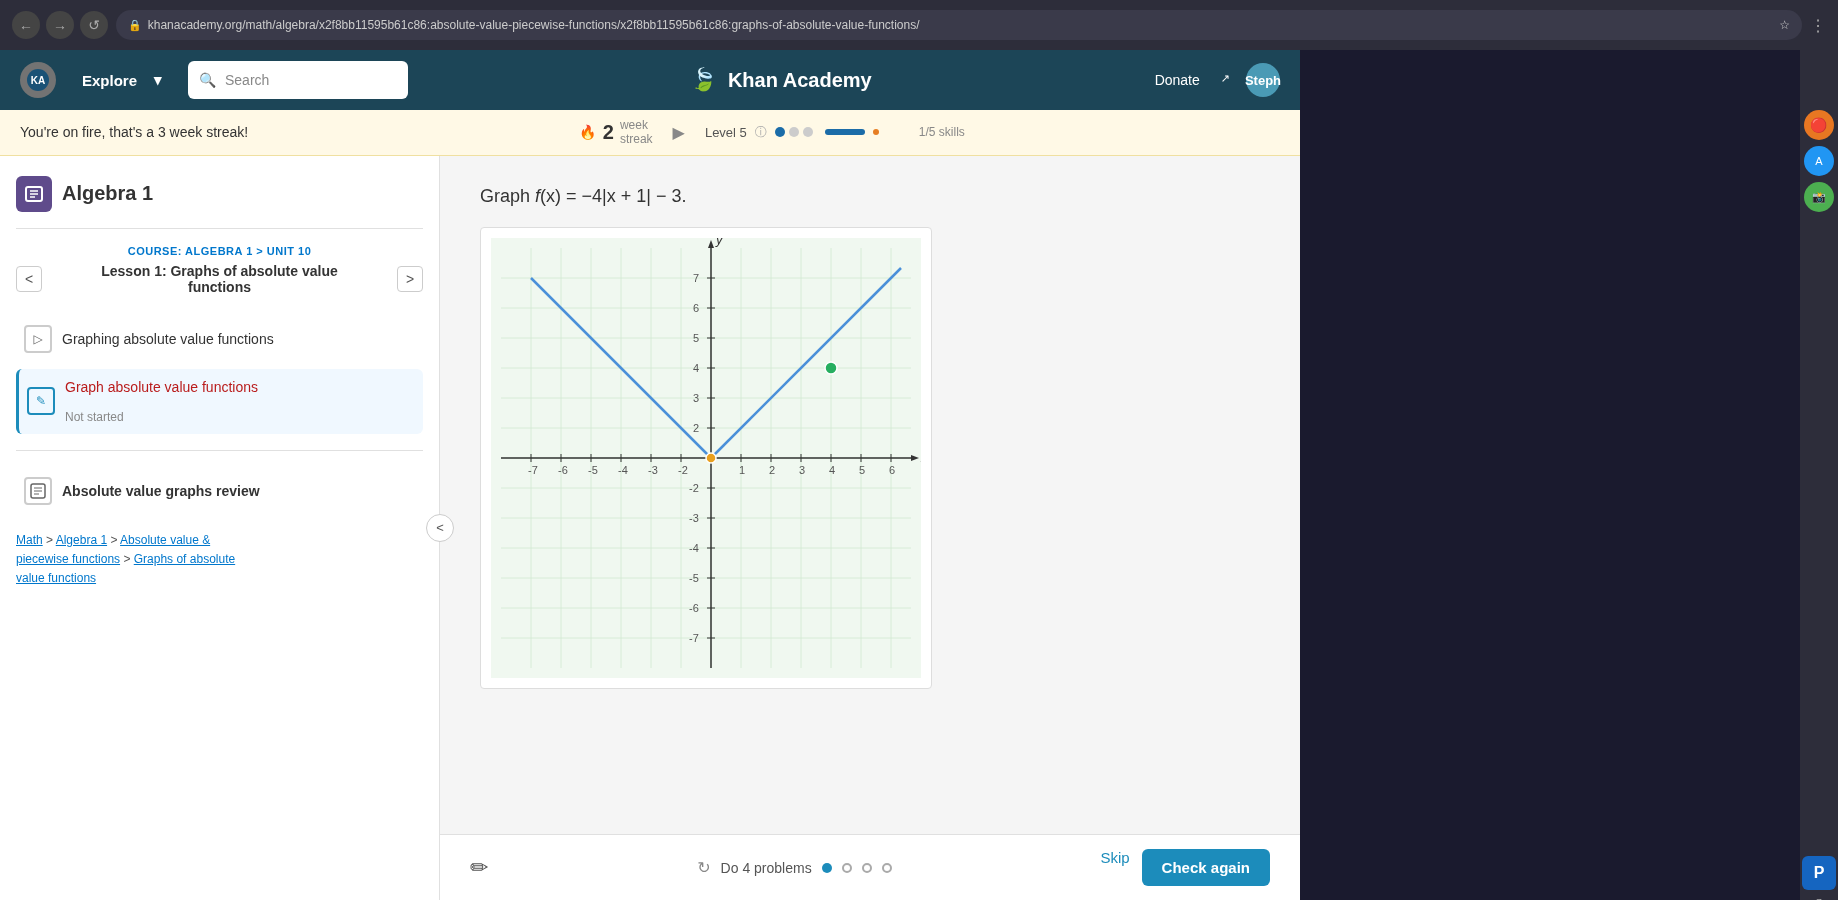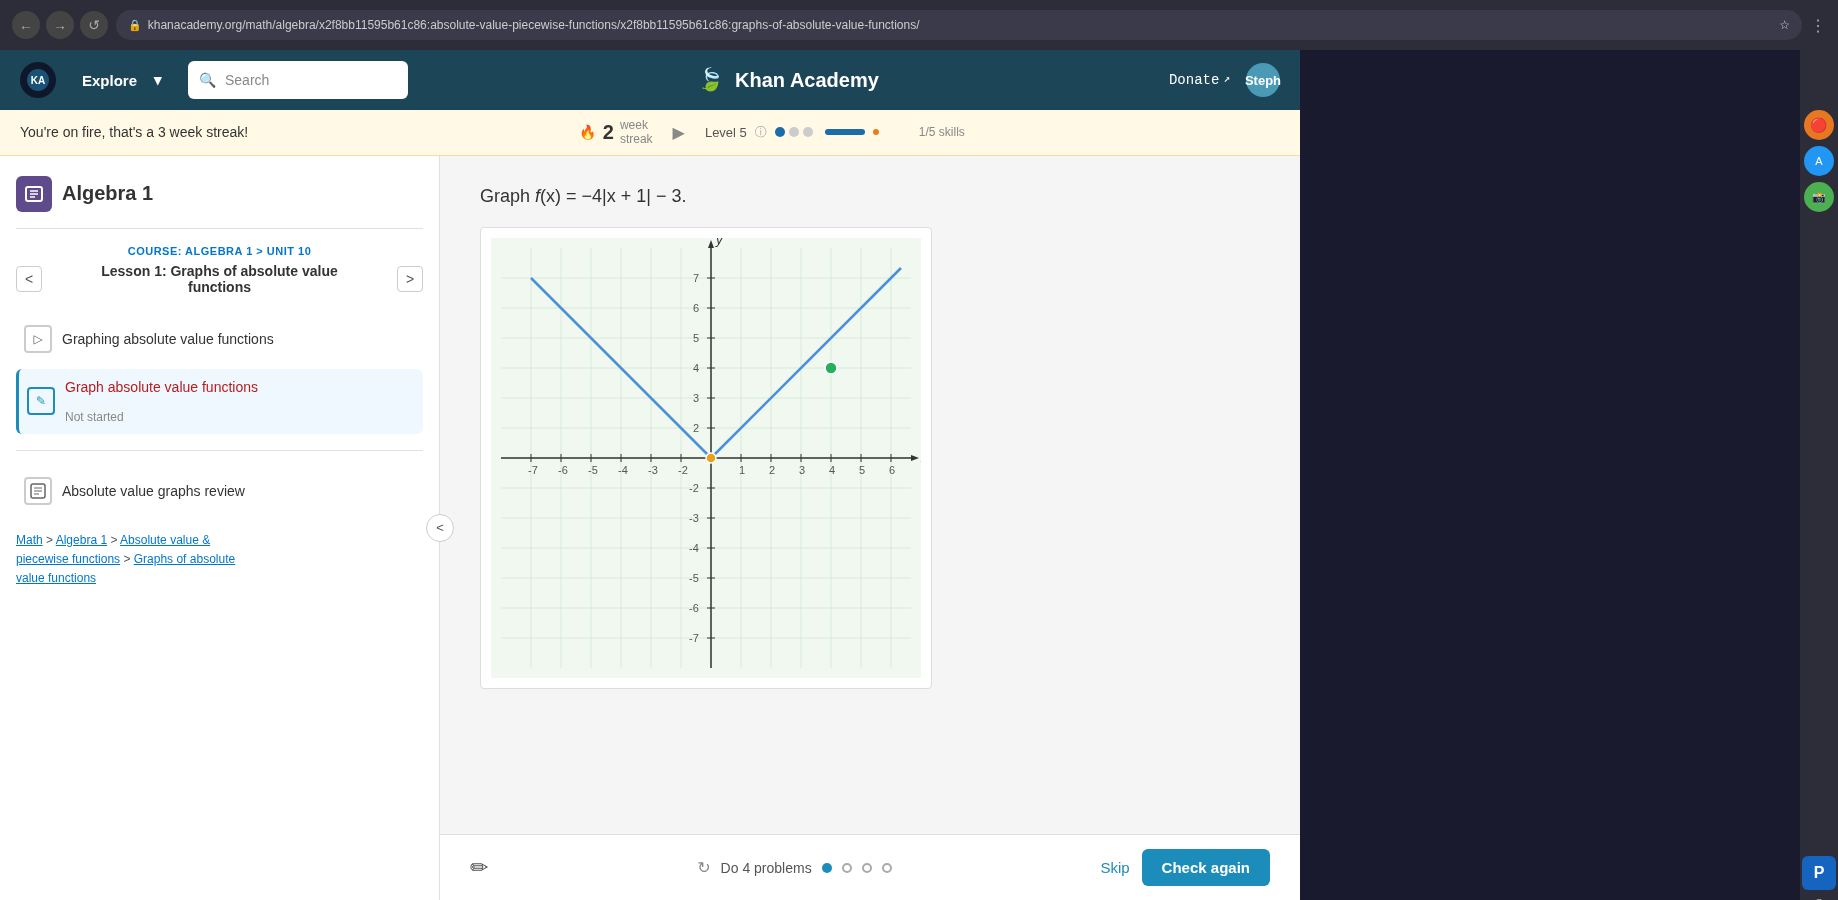--- a/index.html
+++ b/index.html
@@ -26,40 +26,40 @@
     
     .navbar {
       background: #1c4557;
       height: 60px;
       display: flex;
       align-items: center;
       padding: 0 20px;
       gap: 16px;
       flex-shrink: 0;
     }
-    .navbar-logo { width: 36px; height: 36px; background: #0f172a; border-radius: 50%; display: flex; align-items: center; justify-content: center; color: white; font-weight: bold; font-size: 14px; }
+    .navbar-logo { width: 36px; height: 36px; background: #737373; border-radius: 50%; display: flex; align-items: center; justify-content: center; color: white; font-weight: bold; font-size: 14px; }
     .explore-btn { color: #fff; font-size: 15px; font-weight: 600; display: flex; align-items: center; gap: 17px; cursor: pointer; padding: 6px 10px; }
     .search-box {
       background: #fff;
       border-radius: 6px;
       height: 38px;
       width: 220px;
       display: flex;
       align-items: center;
       padding: 0 12px;
       gap: 8px;
       color: #555;
       font-size: 14px;
       cursor: pointer;
     }
     .navbar-center { flex: 1; display: flex; justify-content: center; align-items: center; gap: 10px; }
     .ka-logo-text { color: white; font-size: 20px; font-weight: 700; }
     .ka-leaf { font-size: 22px; }
     .navbar-right { display: flex; align-items: center; gap: 16px; }
-    .donate-btn { color: #fff; font-size: 14px; cursor: pointer; display: flex; align-items: flex-start; gap: 4px; font-family: Liberation Mono, monospace; }
+    .donate-btn { color: #fff; font-size: 14px; cursor: pointer; display: flex; align-items: flex-start; gap: 21px; }
     .user-avatar { width: 34px; height: 34px; background: #4a9ab5; border-radius: 50%; display: flex; align-items: center; justify-content: center; color: white; font-size: 13px; font-weight: 600; cursor: pointer; }
 
     
     .streak-banner {
       background: #fff9e6;
       border-bottom: 1px solid #f0e0a0;
       padding: 8px 20px;
       display: flex;
       align-items: center;
       gap: 16px;
@@ -97,21 +97,21 @@
     .nav-arrow { width: 26px; height: 26px; border: 1px solid #ccc; border-radius: 4px; display: flex; align-items: center; justify-content: center; color: #555; font-size: 14px; cursor: pointer; flex-shrink: 0; }
     .sidebar-item { display: flex; align-items: center; gap: 10px; padding: 10px 8px; border-radius: 6px; cursor: pointer; margin-bottom: 6px; }
     .sidebar-item-icon { width: 28px; height: 28px; border: 2px solid #ccc; border-radius: 4px; display: flex; align-items: center; justify-content: center; color: #666; font-size: 12px; flex-shrink: 0; }
     .sidebar-item-label { font-size: 14px; color: #333; }
     .sidebar-item.active { border-left: 3px solid #1c8cbb; background: #f0f8ff; }
     .sidebar-item.active .sidebar-item-label { color: #b91c1c; }
     .sidebar-item-sub { font-size: 12px; color: #888; margin-top: 15px; }
     .sidebar-item-pencil { width: 28px; height: 28px; border: 2px solid #1c8cbb; border-radius: 4px; display: flex; align-items: center; justify-content: center; color: #1c8cbb; font-size: 12px; flex-shrink: 0; }
     .sidebar-review { display: flex; align-items: center; gap: 10px; padding: 10px 8px; cursor: pointer; margin-top: 10px; }
     .sidebar-review-icon { width: 28px; height: 28px; border: 2px solid #ccc; border-radius: 4px; display: flex; align-items: center; justify-content: center; color: #666; font-size: 11px; flex-shrink: 0; }
-    .sidebar-review-label { font-size: 14px; color: #333; }
+    .sidebar-review-label { font-size: 14px; color: #333; font-weight: bold; }
     .breadcrumb-bottom { margin-top: 16px; font-size: 12px; color: #555; line-height: 1.6; }
     .breadcrumb-bottom a { color: #0077cc; text-decoration: underline; cursor: pointer; }
     .sidebar-divider { border: none; border-top: 1px solid #e0e0e0; margin: 16px 0; }
 
     
     .exercise-area {
       flex: 1;
       background: #f5f5f5;
       position: relative;
       display: flex;
@@ -149,21 +149,21 @@
       padding: 14px 30px;
       display: flex;
       align-items: center;
       justify-content: space-between;
       flex-shrink: 0;
     }
     .progress-section { display: flex; align-items: center; gap: 10px; font-size: 14px; color: #555; }
     .progress-dot { width: 10px; height: 10px; border-radius: 50%; }
     .progress-dot.filled { background: #1c8cbb; }
     .progress-dot.empty { background: transparent; border: 2px solid #aaa; }
-    .action-buttons { display: flex; align-items: center; gap: 12px; }
+    .action-buttons { display: flex; align-items: flex-start; gap: 12px; }
     .skip-btn { color: #1c8cbb; font-size: 15px; cursor: pointer; background: none; border: none; }
     .check-again-btn { background: #1c8cbb; color: white; border: none; border-radius: 6px; padding: 10px 20px; font-size: 15px; font-weight: 600; cursor: pointer; }
 
     
     .chrome-sidebar {
       position: absolute;
       right: 0;
       top: 0;
       width: 38px;
       height: 900px;

